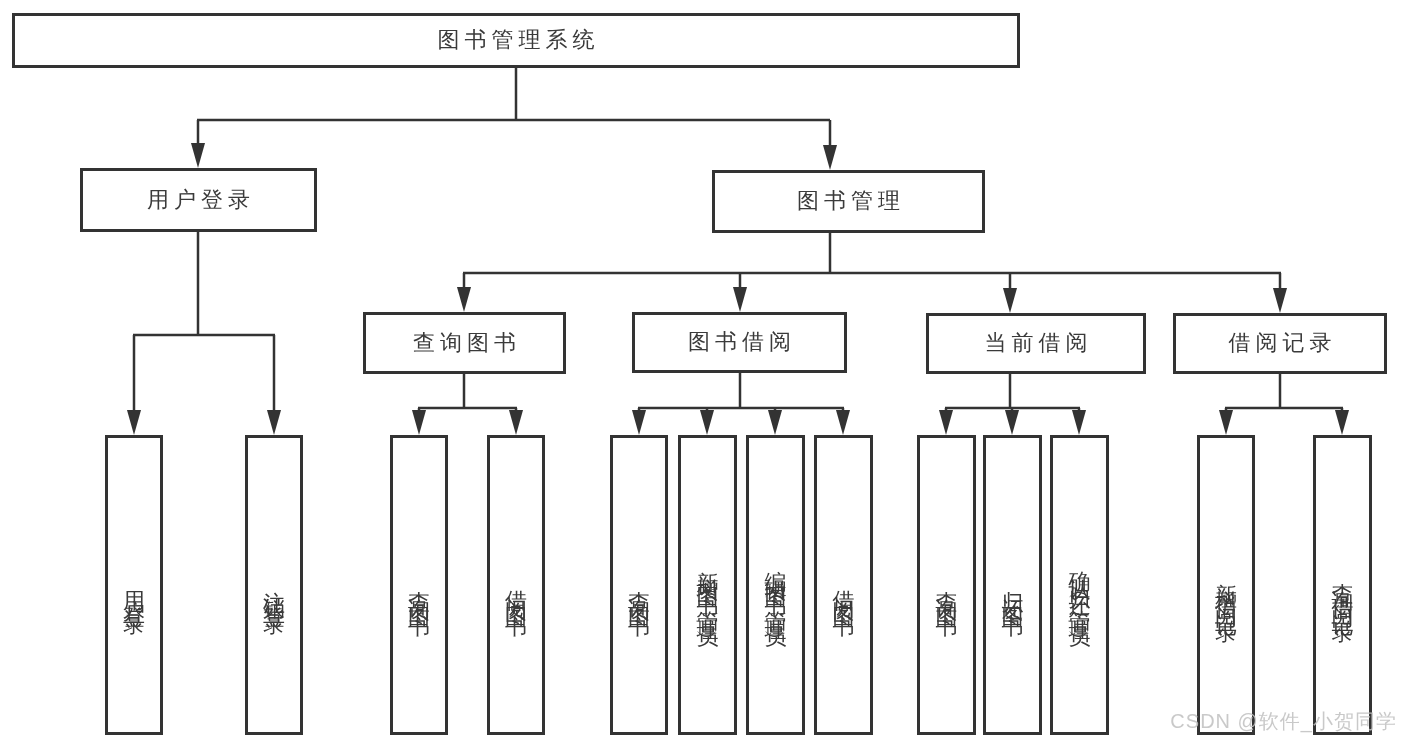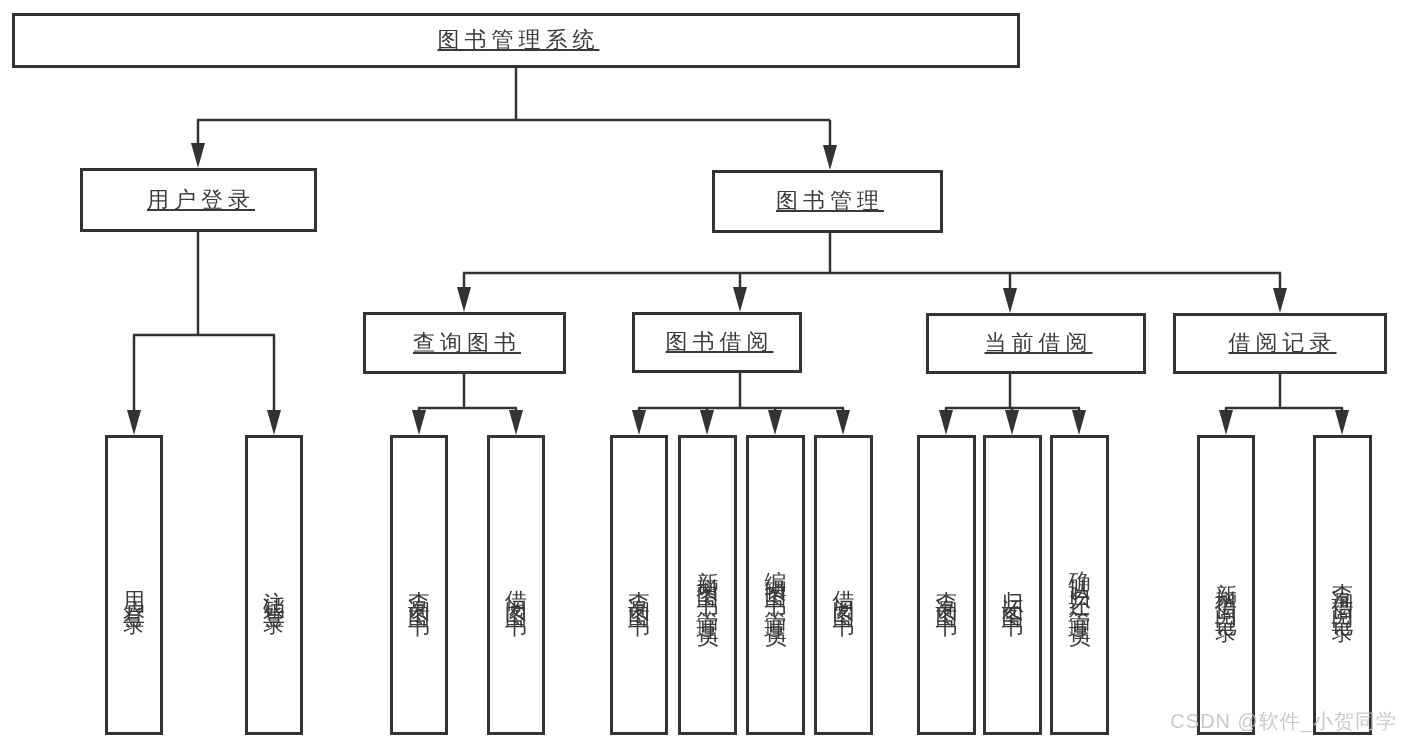--- a/index.html
+++ b/index.html
@@ -28,21 +28,20 @@
     align-items: center;
     justify-content: center;
     z-index: 1;
   }
   .node .hlabel {
     font-size: 22px;
     letter-spacing: 5px;
     margin-right: -5px; 
     white-space: nowrap;
     line-height: 1.2;
-    text-decoration: underline;
   }
   .node .vlabel {
     writing-mode: vertical-rl;
     text-orientation: mixed;
     font-size: 22px;
     letter-spacing: 8px;
     margin-bottom: -8px; 
     line-height: 1;
     white-space: nowrap;
   }
@@ -138,28 +137,28 @@
     </g>
   </svg>
 
   <div class="node" style="left:12px; top:13px; width:1008px; height:55px;">
     <span class="hlabel">图书管理系统</span>
   </div>
 
   <div class="node" style="left:80px; top:168px; width:237px; height:64px;">
     <span class="hlabel">用户登录</span>
   </div>
-  <div class="node" style="left:712px; top:170px; width:231px; height:63px;">
+  <div class="node" style="left:712px; top:170px; width:273px; height:63px;">
     <span class="hlabel">图书管理</span>
   </div>
 
   <div class="node" style="left:363px; top:312px; width:203px; height:62px;">
     <span class="hlabel">查询图书</span>
   </div>
-  <div class="node" style="left:632px; top:312px; width:170px; height:61px;">
+  <div class="node" style="left:632px; top:312px; width:215px; height:61px;">
     <span class="hlabel">图书借阅</span>
   </div>
   <div class="node" style="left:926px; top:313px; width:220px; height:61px;">
     <span class="hlabel">当前借阅</span>
   </div>
   <div class="node" style="left:1173px; top:313px; width:214px; height:61px;">
     <span class="hlabel">借阅记录</span>
   </div>
 
   <div class="node" style="left:105px; top:435px; width:58px; height:300px;">

